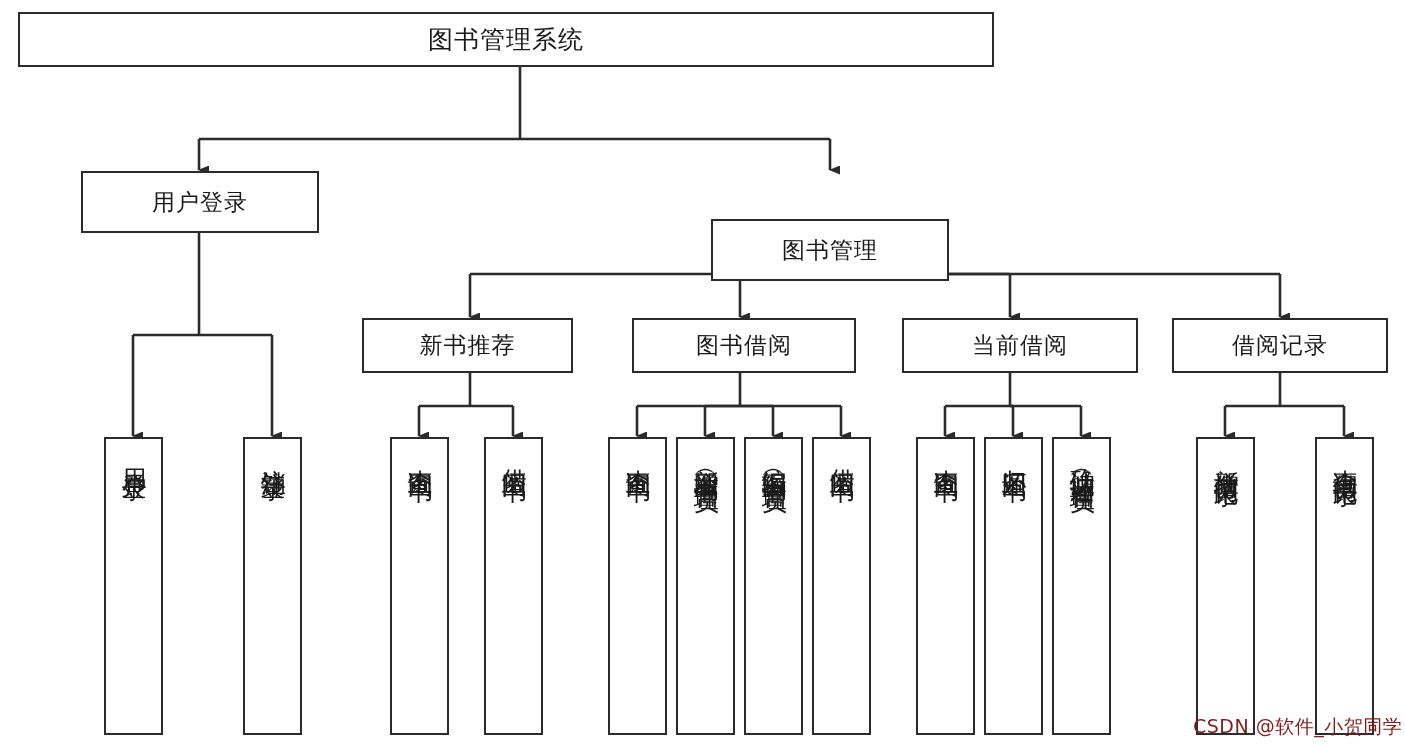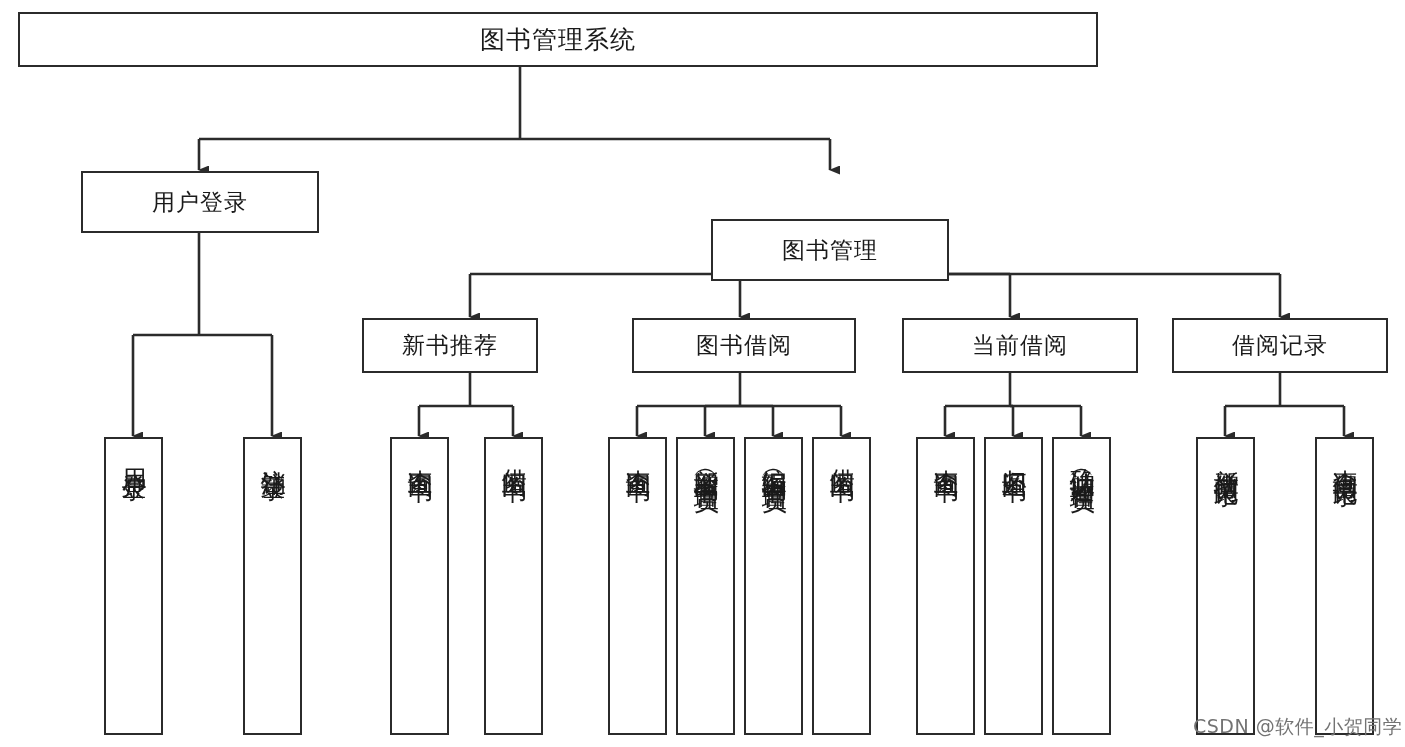--- a/index.html
+++ b/index.html
@@ -59,21 +59,21 @@
     writing-mode: vertical-rl;
     text-orientation: upright;
     font-size: 25px;
     line-height: 1.05;
     letter-spacing: 3px;
     white-space: nowrap;
   }
   .watermark {
     position: absolute;
     font-size: 19px;
-    color: #737373;
+    color: #7f1d1d;
     white-space: nowrap;
     letter-spacing: 0.5px;
     pointer-events: none;
   }
 </style>
 </head>
 <body>
 
 <div id="diagram-root">
   <svg id="edge-layer" viewBox="0 0 1405 747" xmlns="http://www.w3.org/2000/svg">
@@ -125,30 +125,30 @@
         <line x1="1081" y1="406" x2="1081" y2="436" stroke="#2b2b2b" stroke-width="2.6" marker-end="url(#arrowhead)"></line>
         <line x1="1280" y1="373" x2="1280" y2="406" stroke="#2b2b2b" stroke-width="2.6"></line>
         <line x1="1280" y1="406" x2="1225" y2="406" stroke="#2b2b2b" stroke-width="2.6"></line>
         <line x1="1225" y1="406" x2="1225" y2="436" stroke="#2b2b2b" stroke-width="2.6" marker-end="url(#arrowhead)"></line>
         <line x1="1280" y1="406" x2="1344" y2="406" stroke="#2b2b2b" stroke-width="2.6"></line>
         <line x1="1344" y1="406" x2="1344" y2="436" stroke="#2b2b2b" stroke-width="2.6" marker-end="url(#arrowhead)"></line>
       </g>
   </svg>
 
   <div id="node-layer">
-      <div class="node horiz root" style="left: 18px; top: 12px; width: 1080px; height: 55px;">
+      <div class="node horiz root" style="left: 18px; top: 12px; width: 976px; height: 55px;">
         <span class="node-label">图书管理系统</span>
       </div>
       <div class="node horiz" style="left: 81px; top: 171px; width: 238px; height: 62px;">
         <span class="node-label">用户登录</span>
       </div>
       <div class="node horiz" style="left: 711px; top: 171px; width: 238px; height: 62px; margin-top: 48px;">
         <span class="node-label">图书管理</span>
       </div>
-      <div class="node horiz" style="left: 362px; top: 318px; width: 176px; height: 55px;">
+      <div class="node horiz" style="left: 362px; top: 318px; width: 211px; height: 55px;">
         <span class="node-label">新书推荐</span>
       </div>
       <div class="node horiz" style="left: 632px; top: 318px; width: 224px; height: 55px;">
         <span class="node-label">图书借阅</span>
       </div>
       <div class="node horiz" style="left: 902px; top: 318px; width: 236px; height: 55px;">
         <span class="node-label">当前借阅</span>
       </div>
       <div class="node horiz" style="left: 1172px; top: 318px; width: 216px; height: 55px;">
         <span class="node-label">借阅记录</span>

